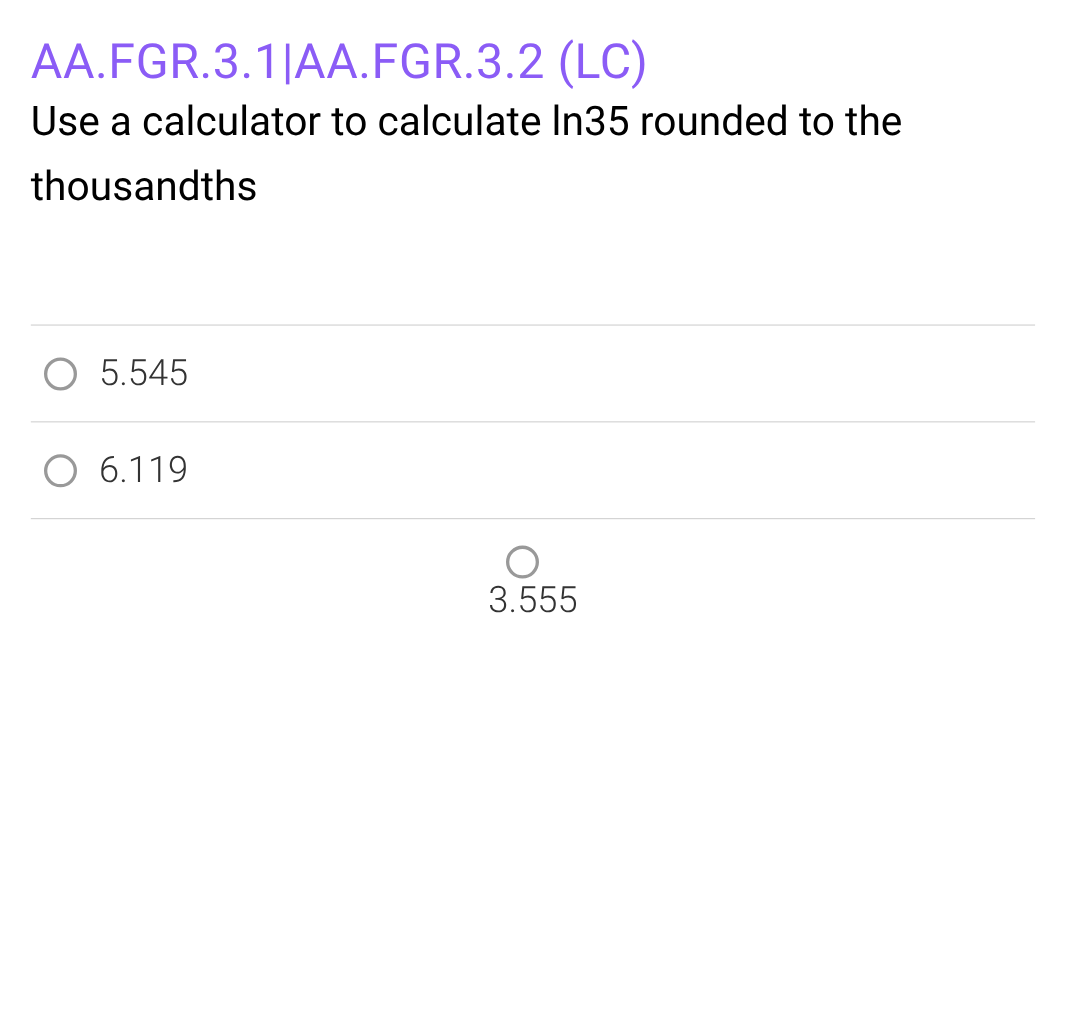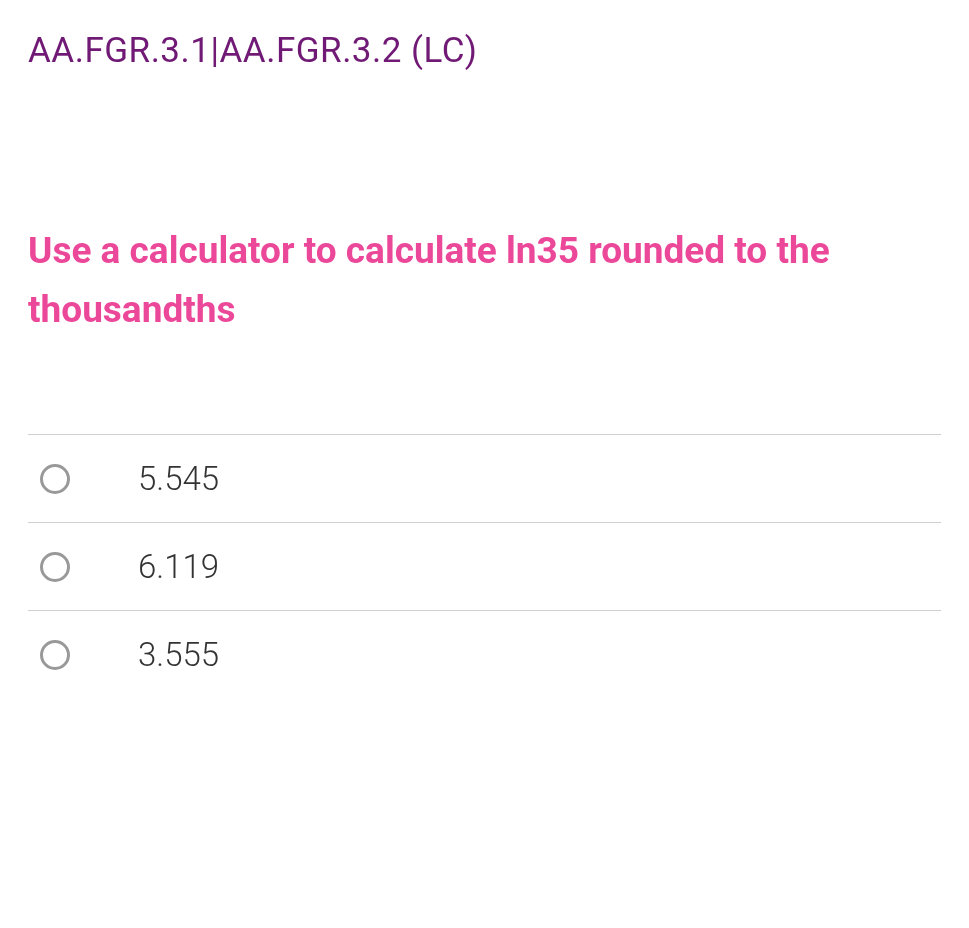--- a/index.html
+++ b/index.html
@@ -10,46 +10,45 @@
     body {
       font-family: -apple-system, BlinkMacSystemFont, "Segoe UI", Roboto, "Helvetica Neue", Arial, sans-serif;
       background: #ffffff;
       color: #333333;
       width: 969px;
       height: 928px;
       padding: 30px 28px;
       font-weight: 300;
     }
     .standard-code {
-      font-size: 35px;
-      color: #701a75;
-      margin-bottom: 150px;
+      font-size: 44px;
+      color: #8b5cf6;
       font-weight: 400;
       letter-spacing: 0.5px;
     }
     .question-text {
       font-size: 37px;
-      color: #ec4899;
+      color: #000000;
       line-height: 1.6;
       margin-bottom: 95px;
-      font-weight: 700;
+      font-weight: 400;
     }
     .options-container {
       border-top: 1px solid #d0d0d0;
     }
     .option-row {
       display: flex;
       align-items: center;
       padding: 24px 12px;
       border-bottom: 1px solid #d0d0d0;
       cursor: pointer;
-      gap: 48px;
     }
     .option-row:last-child {
       border-bottom: none;
+      flex-direction: column;
     }
     .radio-circle {
       width: 30px;
       height: 30px;
       border: 3px solid #999999;
       border-radius: 50%;
       margin-right: 20px;
       flex-shrink: 0;
     }
     .option-label {

